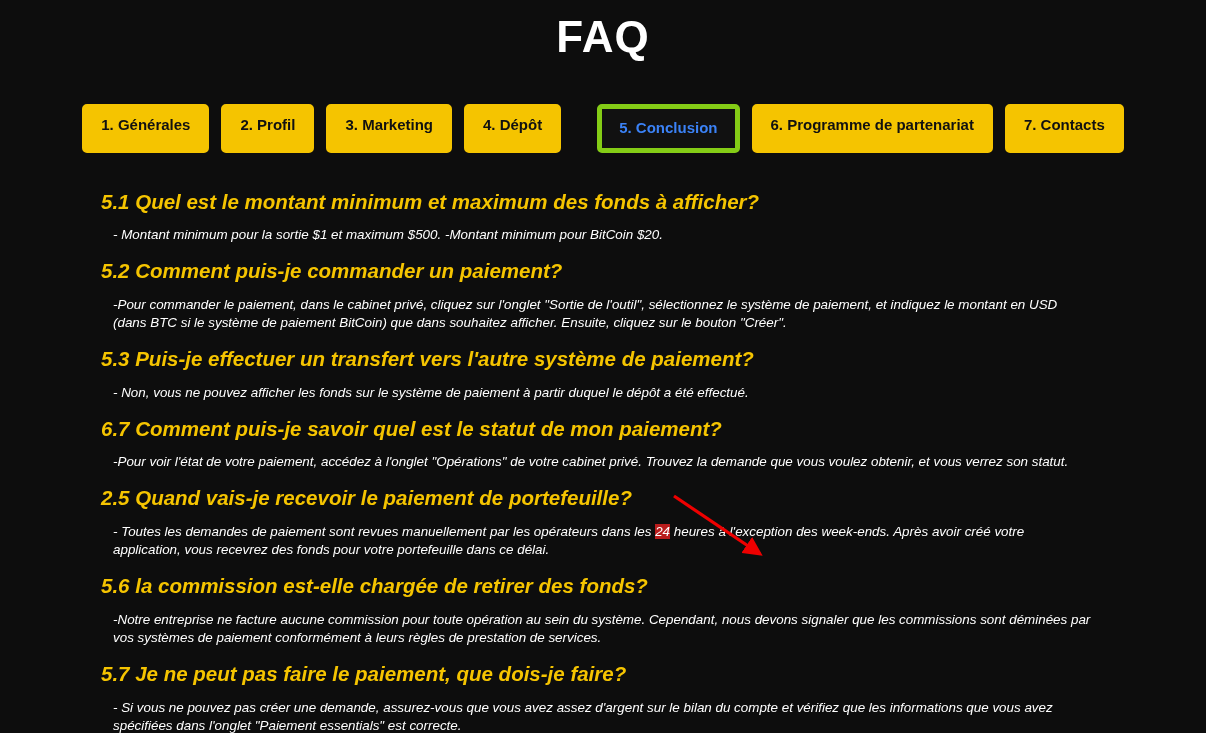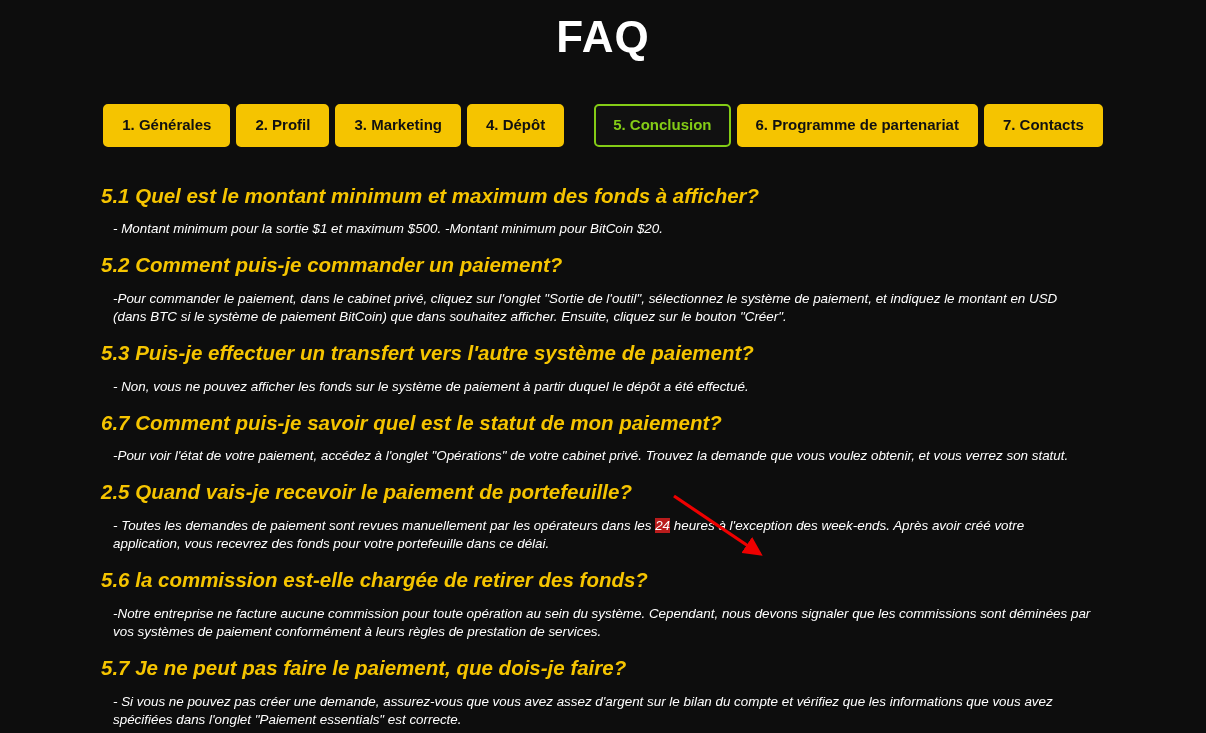--- a/index.html
+++ b/index.html
@@ -24,40 +24,40 @@
     font-weight: bold;
     letter-spacing: 1px;
     margin: 0;
     padding-top: 12px;
     font-family: "Liberation Sans", sans-serif;
   }
   .tabs {
     display: flex;
     justify-content: center;
     align-items: stretch;
-    gap: 6px;
+    gap: 12px;
     margin-top: 42px;
   }
   .tab {
     background: #f5c400;
     color: #111111;
     font-size: 15px;
     font-weight: bold;
     padding: 11px 17px;
     border-radius: 5px;
     line-height: 1.1;
     white-space: nowrap;
     border: 2px solid #f5c400;
     box-sizing: border-box;
     cursor: pointer;
   }
   .tab.active {
     background: #111111;
-    color: #84cc16;
-    border: 2px solid #84cc16;
+    color: #3b82f6;
+    border: 5px solid #84cc16;
     margin-left: 24px;
   }
   .content {
     margin: 36px auto 0 auto;
     width: 1004px;
   }
   .qa {
     margin-bottom: 14px;
     font-style: italic;
   }

